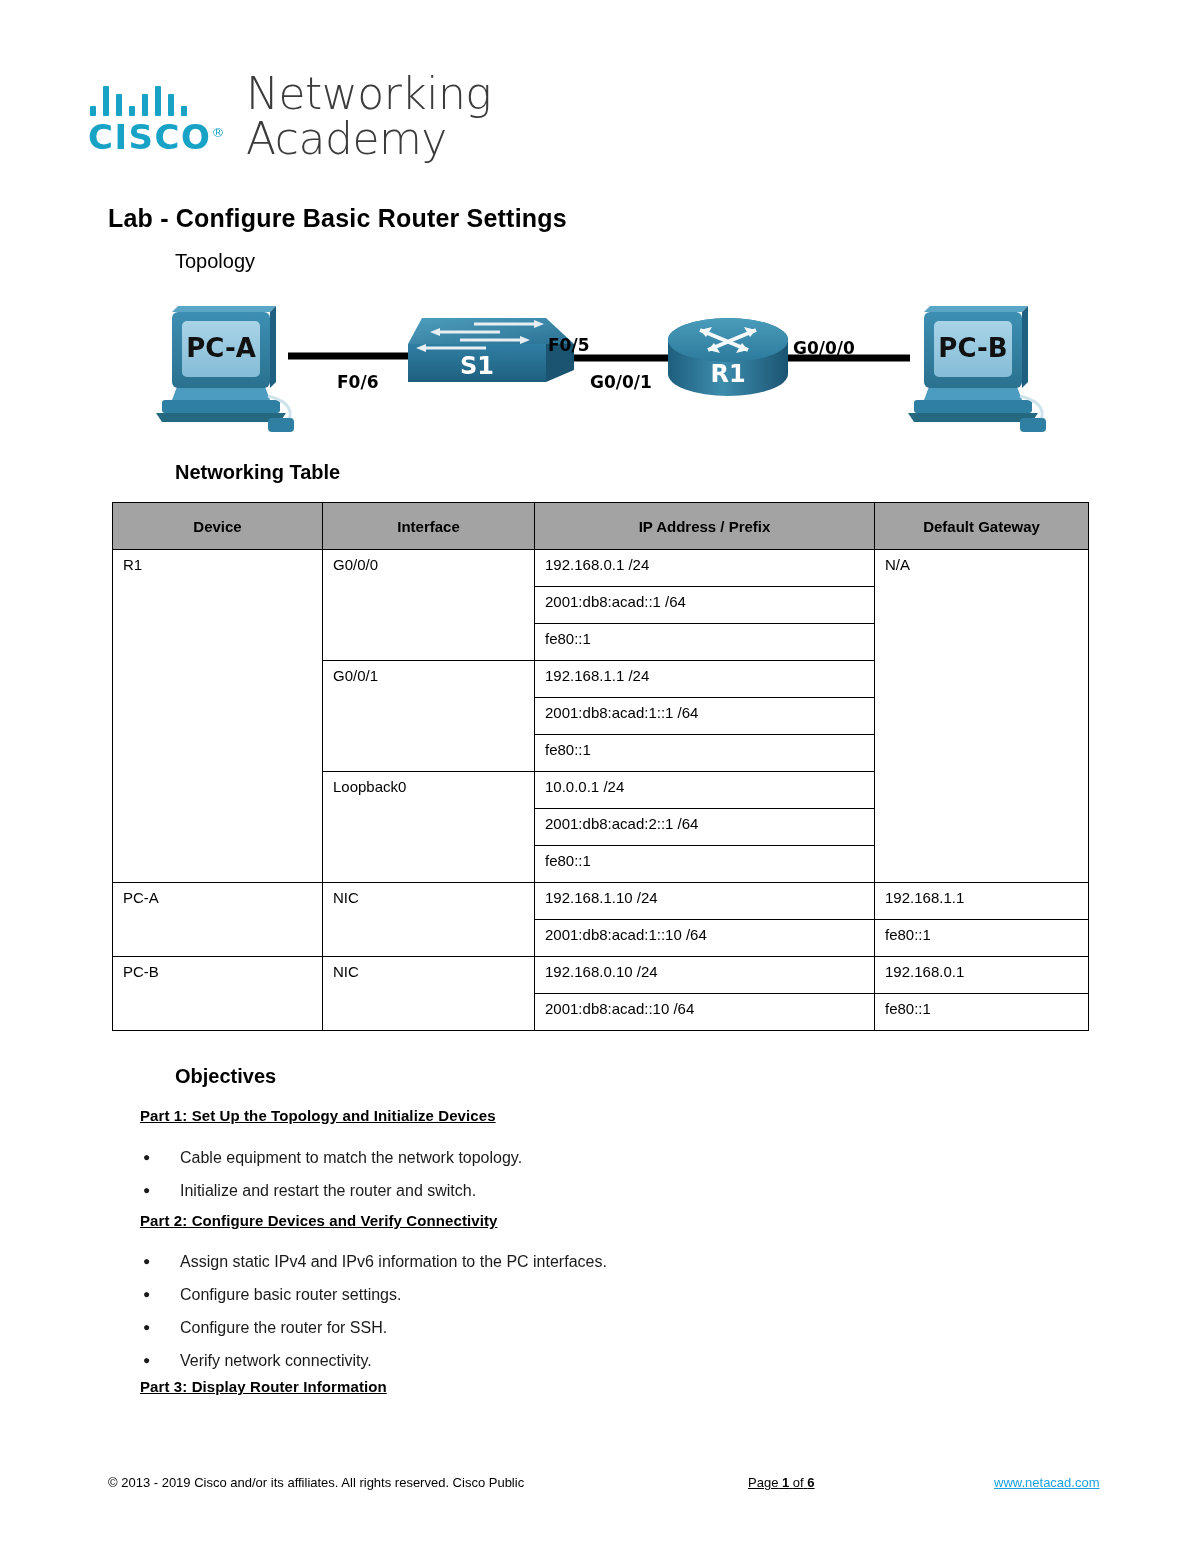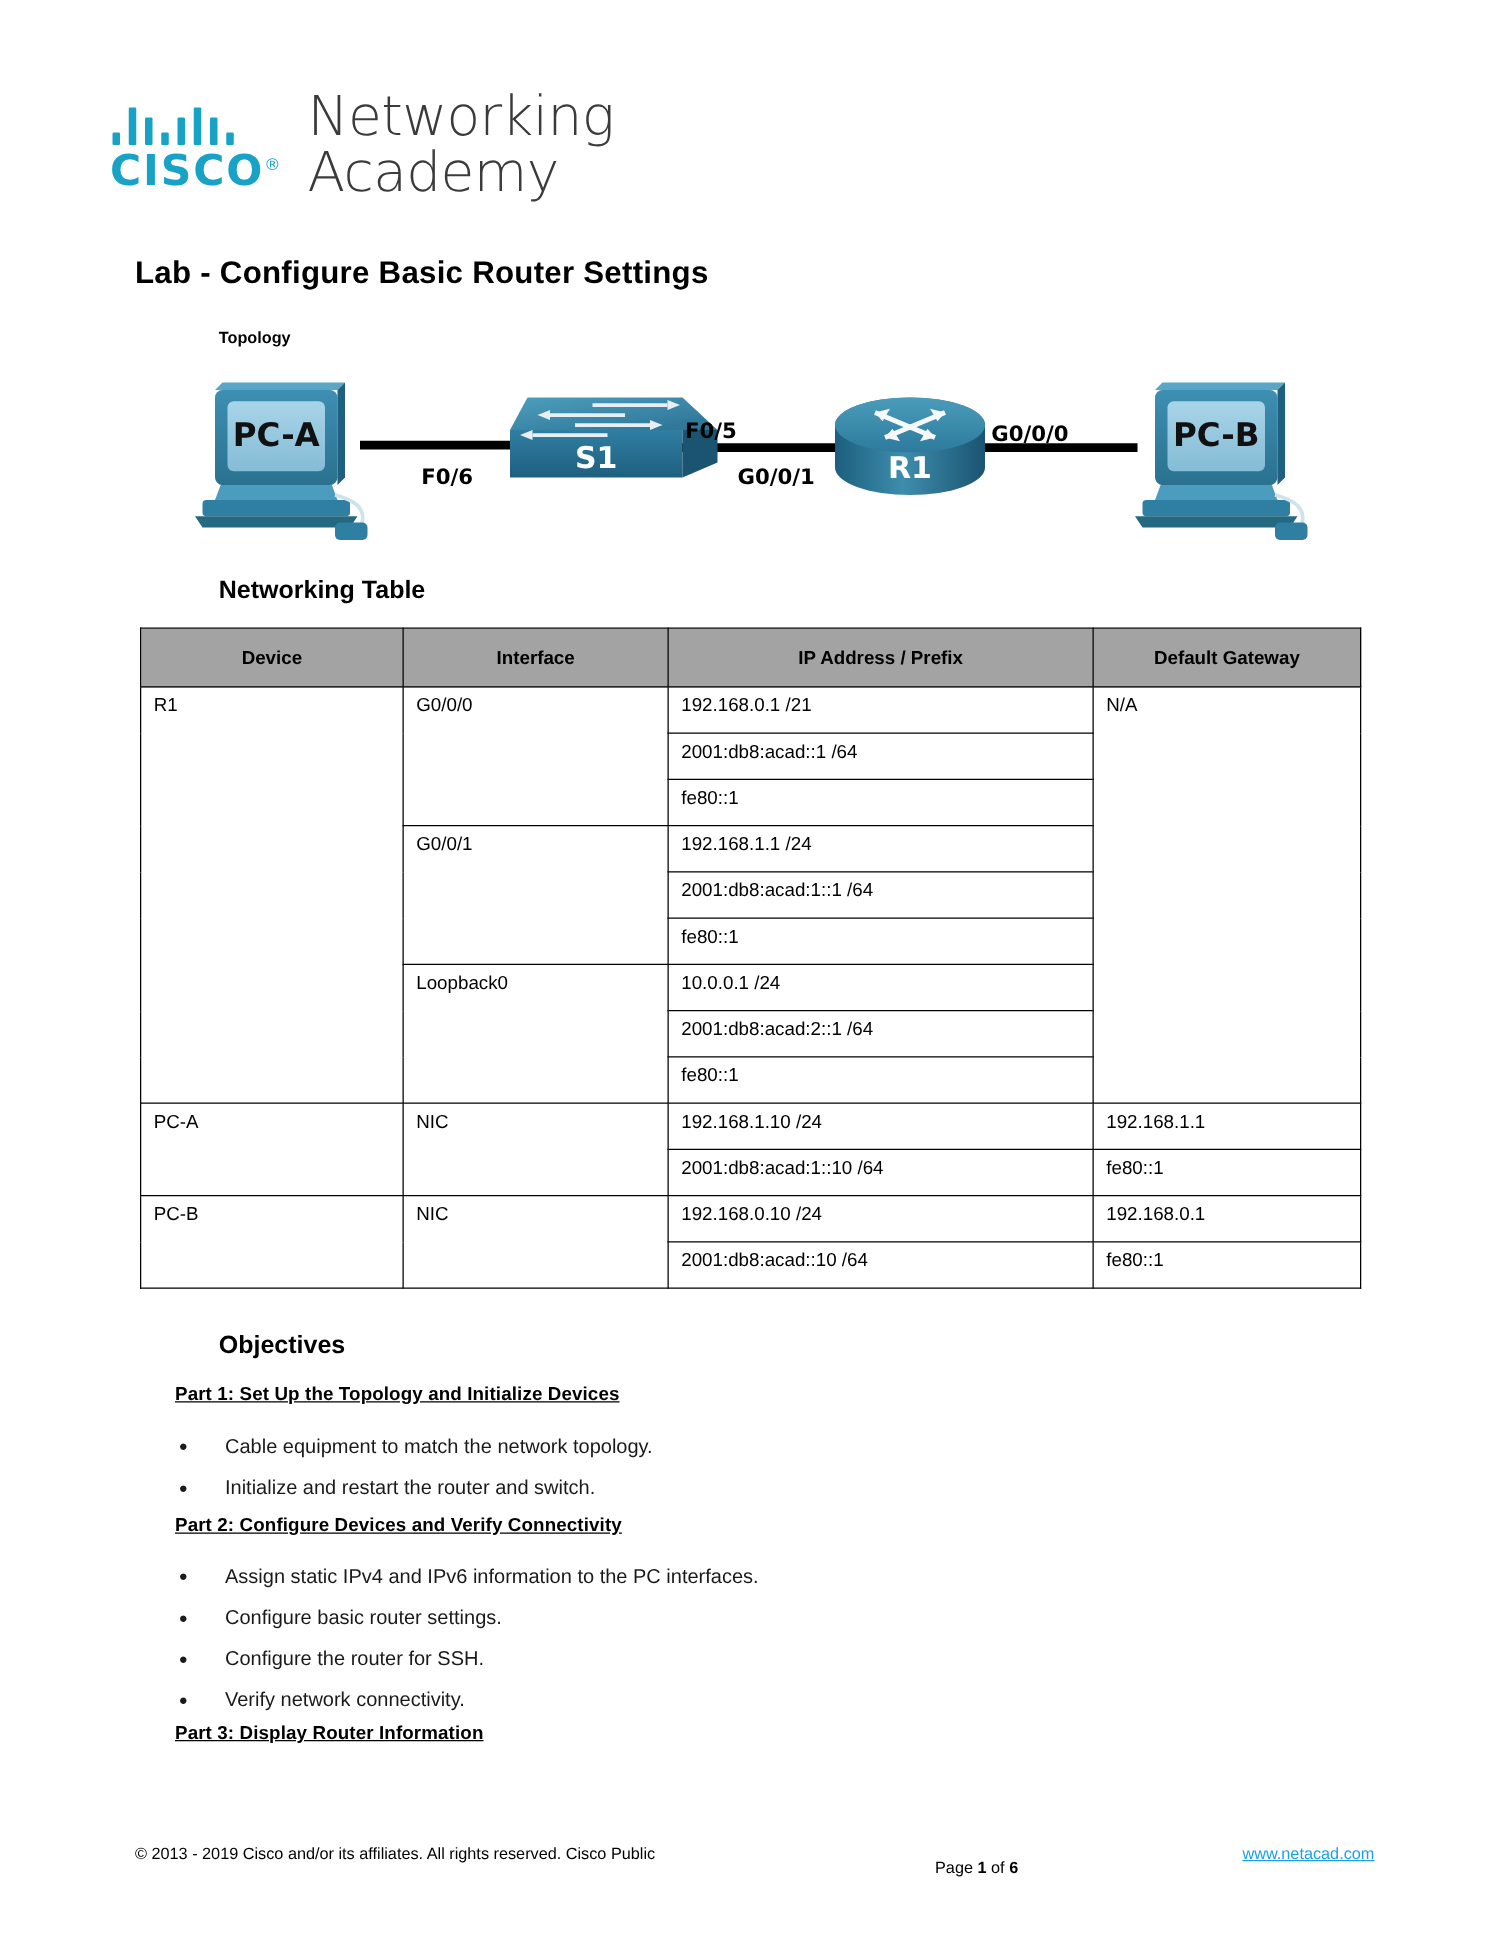--- a/index.html
+++ b/index.html
@@ -81,23 +81,23 @@
     position: absolute;
     left: 108px;
     top: 204px;
     font-size: 25px;
     font-weight: bold;
     letter-spacing: 0.2px;
   }
   .h-topology {
     position: absolute;
     left: 175px;
-    top: 262px;
-    font-size: 13px;
-    font-weight: bold;
+    top: 250px;
+    font-size: 20px;
+    font-weight: normal;
   }
   .h-addressing {
     position: absolute;
     left: 175px;
     top: 461px;
     font-size: 20px;
     font-weight: bold;
   }
   .h-objectives {
     position: absolute;
@@ -198,21 +198,21 @@
   .footer {
     position: absolute;
     left: 0;
     top: 1462px;
     width: 1200px;
     height: 24px;
     font-size: 13px;
     margin-top: 13px;
   }
   .footer .copy  { position: absolute; left: 108px;  top: 0; white-space: nowrap; }
-  .footer .pageno{ position: absolute; left: 748px;  top: 11px; white-space: nowrap; }
+  .footer .pageno{ position: absolute; left: 748px;  top: 0; white-space: nowrap; text-decoration: underline; }
   .footer .pageno b { font-weight: bold; }
   .footer .url   { position: absolute; left: 994px;  top: 0; color: #1ba1e2; white-space: nowrap; }
 </style>
 </head>
 <body>
 
 <div class="logo-wrap">
   <div class="logo-left">
     <div class="bridge">
       <i class="b1"></i>
@@ -353,21 +353,21 @@
       <th>Interface</th>
       <th>IP Address / Prefix</th>
       <th>Default Gateway</th>
     </tr>
   </thead>
   <tbody>
 
     <tr>
       <td rowspan="9">R1</td>
       <td rowspan="3">G0/0/0</td>
-      <td>192.168.0.1 /21</td>
+      <td>192.168.0.1 /24</td>
       <td rowspan="9">N/A</td>
     </tr>
     <tr>
       <td>2001:db8:acad::1 /64</td>
     </tr>
     <tr>
       <td>fe80::1</td>
     </tr>
 
     <tr>

